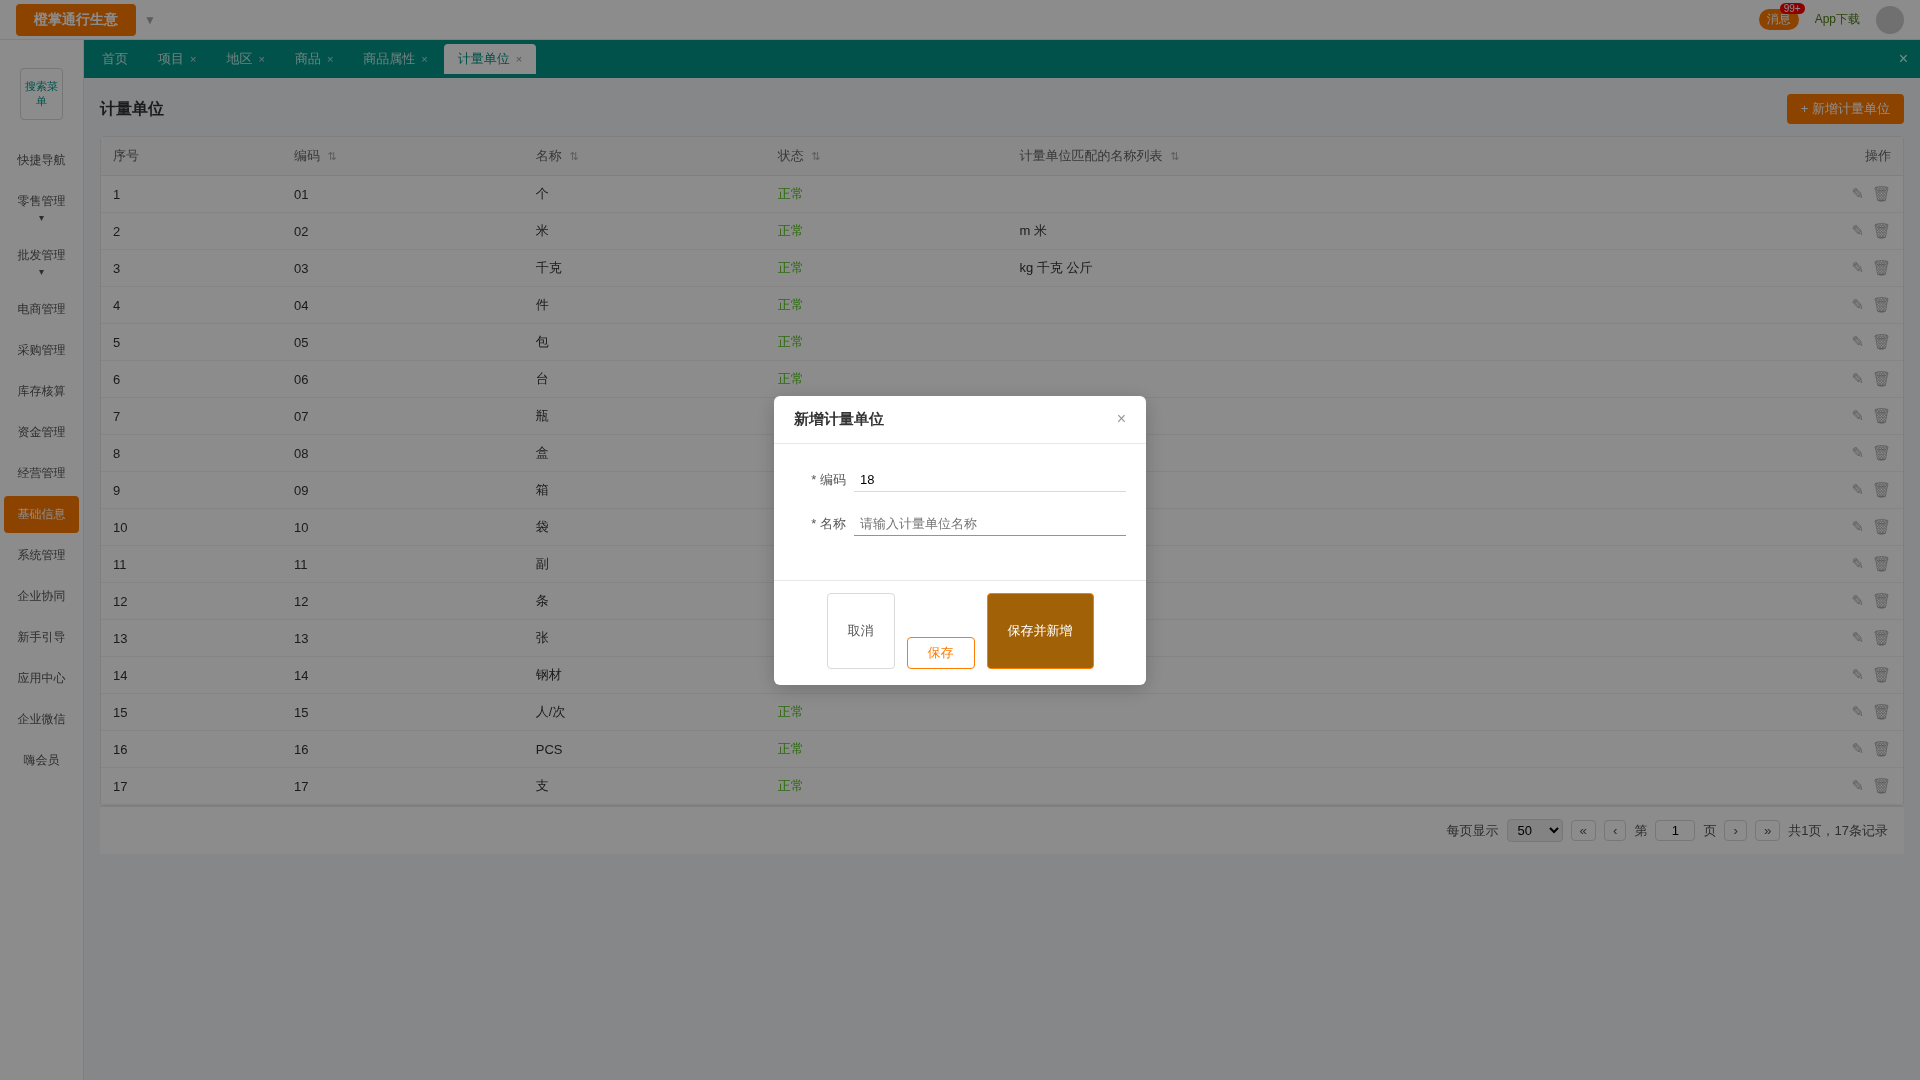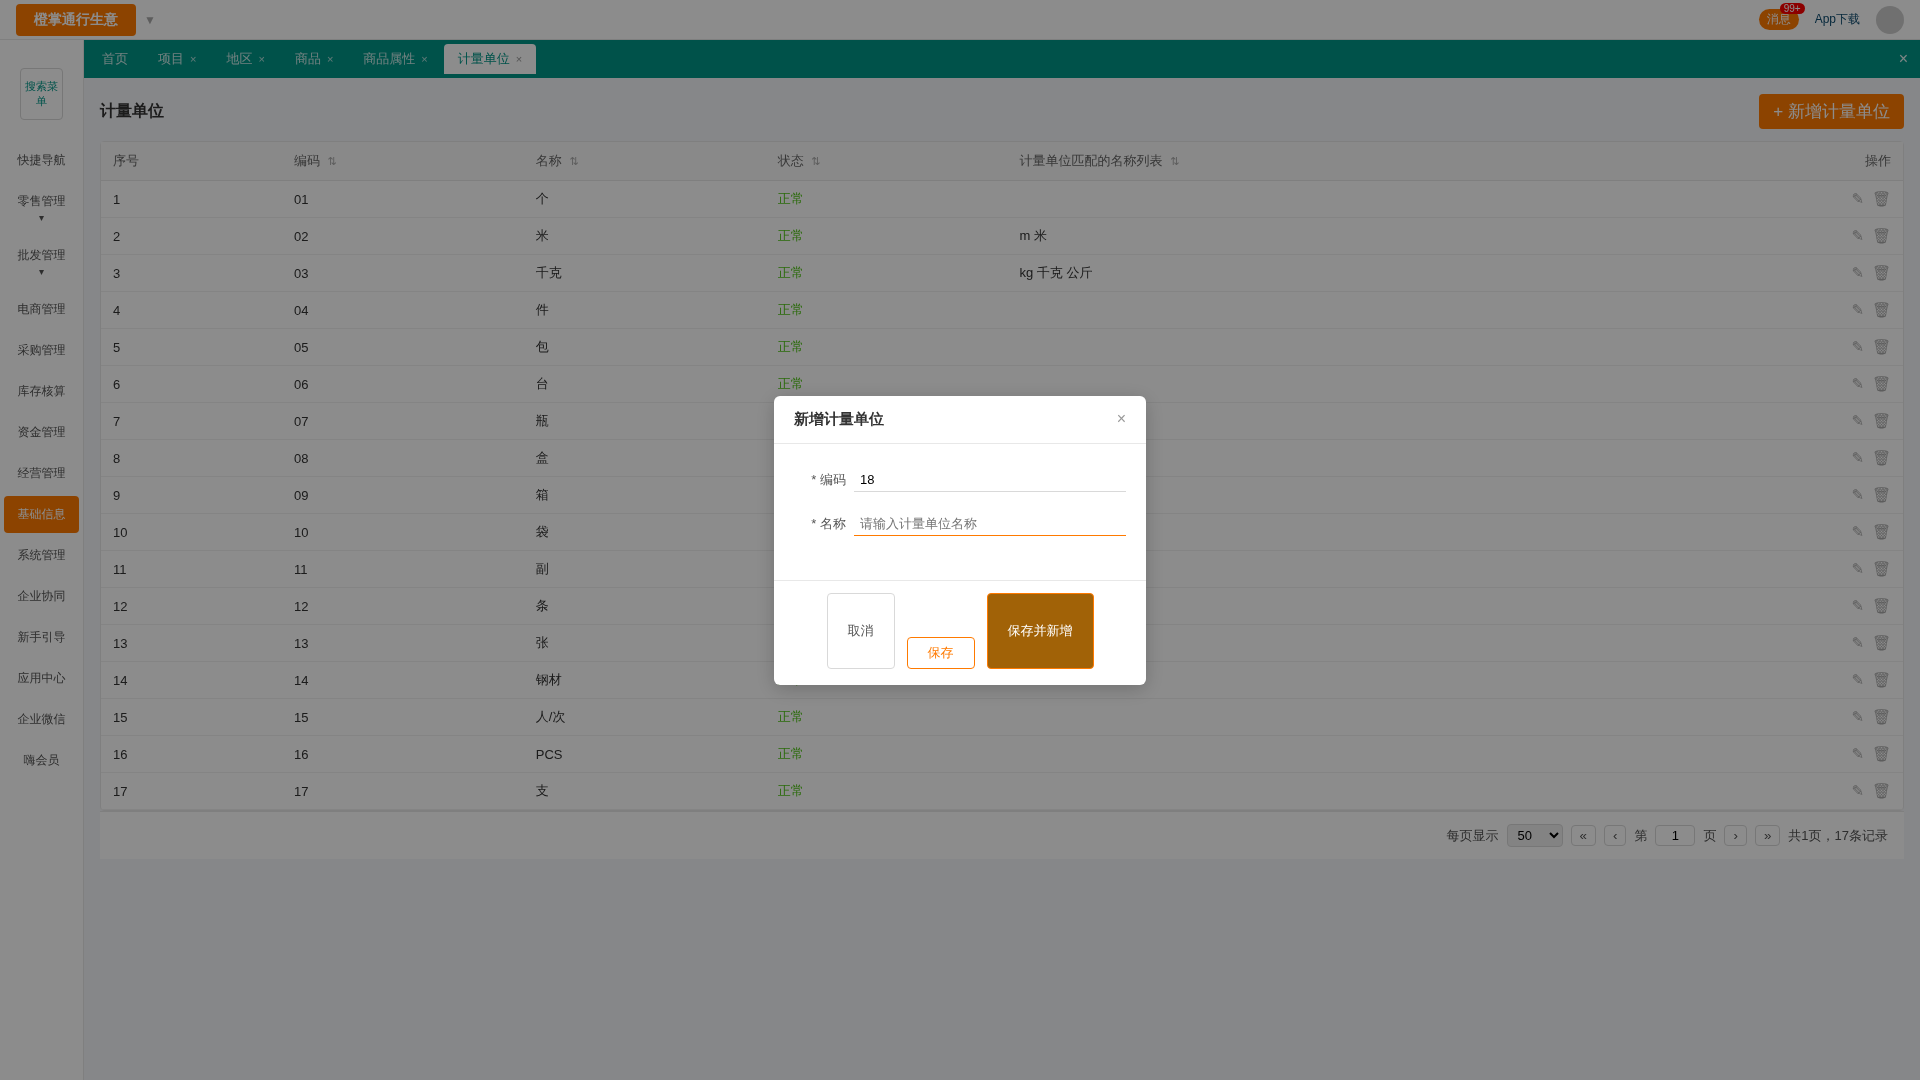--- a/index.html
+++ b/index.html
@@ -6,21 +6,21 @@
     body { font-family: "Microsoft YaHei", "PingFang SC", sans-serif; font-size: 13px; background: #f0f2f5; color: #333; }
 
     
     .app-wrapper { display: flex; flex-direction: column; height: 1080px; width: 1920px; }
     .top-bar { height: 40px; background: #fff; display: flex; align-items: center; padding: 2px 16px; border-bottom: 1px solid #e8e8e8; justify-content: space-between; text-align: center; }
     .top-bar-left { display: flex; align-items: center; gap: 8px; }
     .logo { width: 120px; height: 32px; background: #ff7a00; border-radius: 4px; display: flex; align-items: center; justify-content: center; color: #fff; font-size: 14px; font-weight: bold; }
     .top-bar-right { display: flex; align-items: center; gap: 16px; }
     .badge-btn { background: #ff7a00; color: #fff; border-radius: 12px; padding: 2px 8px; font-size: 12px; cursor: pointer; position: relative; }
     .badge-count { background: red; color: #fff; border-radius: 8px; padding: 0 4px; font-size: 10px; position: absolute; top: -6px; right: -6px; }
-    .app-download { color: #0c4a6e; font-size: 12px; cursor: pointer; }
+    .app-download { color: #4d7c0f; font-size: 12px; cursor: pointer; }
     .avatar { width: 28px; height: 28px; background: #ccc; border-radius: 50%; }
 
     .main-layout { display: flex; flex: 1; overflow: hidden; }
 
     
     .sidebar { width: 84px; background: #fff; border-right: 1px solid #e8e8e8; display: flex; flex-direction: column; padding: 8px 0; overflow-y: auto; }
     .sidebar-item { padding: 10px 4px; text-align: center; cursor: pointer; font-size: 12px; color: #555; border-radius: 4px; margin: 2px 4px; }
     .sidebar-item.active { background: #ff7a00; color: #fff; }
     .sidebar-item.has-arrow { display: flex; flex-direction: column; align-items: center; justify-content: center; }
     .sidebar-arrow { font-size: 10px; margin-top: 2px; }
@@ -33,21 +33,21 @@
     .tab { display: flex; align-items: center; padding: 0 14px; height: 30px; cursor: pointer; color: rgba(255,255,255,0.8); font-size: 13px; border-radius: 4px 4px 0 0; margin-right: 2px; gap: 6px; }
     .tab.active { background: #fff; color: #009688; border-radius: 4px 4px 0 0; }
     .tab .close-x { font-size: 11px; color: rgba(255,255,255,0.7); cursor: pointer; }
     .tab.active .close-x { color: #999; }
     .tab-close-all { margin-left: auto; color: rgba(255,255,255,0.9); cursor: pointer; font-size: 16px; padding: 0 8px; }
 
     
     .page-content { flex: 1; padding: 16px; overflow-y: auto; background: #f5f6fa; position: relative; }
     .page-header { display: flex; align-items: center; justify-content: space-between; margin-bottom: 12px; }
     .page-title { font-size: 16px; font-weight: bold; color: #333; }
-    .add-btn { background: #ff7a00; color: #fff; border: none; border-radius: 4px; padding: 6px 14px; cursor: pointer; font-size: 17px; }
+    .add-btn { background: #ff7a00; color: #fff; border: none; border-radius: 4px; padding: 6px 14px; cursor: pointer; font-size: 13px; }
 
     
     .table-wrapper { background: #fff; border-radius: 4px; border: 1px solid #e8e8e8; }
     table { width: 100%; border-collapse: collapse; }
     thead tr { background: #fafafa; }
     th { padding: 10px 12px; text-align: left; font-weight: normal; color: #666; border-bottom: 1px solid #e8e8e8; font-size: 13px; white-space: nowrap; }
     td { padding: 9px 12px; border-bottom: 1px solid #f0f0f0; font-size: 13px; color: #333; }
     .sort-icon { display: inline-block; margin-left: 4px; color: #aaa; font-size: 11px; cursor: pointer; }
     .status-normal { color: #52c41a; }
     .action-btns { display: flex; gap: 8px; }

